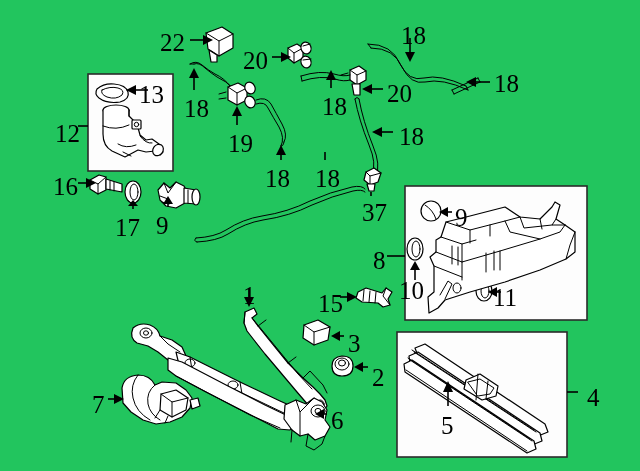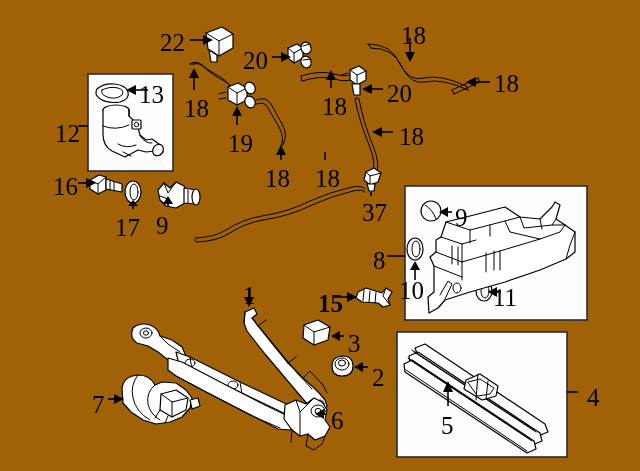--- a/index.html
+++ b/index.html
@@ -4,21 +4,21 @@
 <style>
   html, body {
     margin: 0;
     padding: 0;
     background: #ffffff;
   }
   #diagram-root {
     position: relative;
     width: 640px;
     height: 471px;
-    background: #a16207;
+    background: #22c55e;
     font-family: "Liberation Serif", serif;
     overflow: hidden;
   }
   #diagram-svg {
     position: absolute;
     left: 0;
     top: 0;
     width: 640px;
     height: 471px;
   }
@@ -459,21 +459,21 @@
   <div class="callout" style="left:315px; top:166px;">18</div>
   <div class="callout" style="left:53px;  top:174px;">16</div>
   <div class="callout" style="left:362px; top:200px;">37</div>
   <div class="callout" style="left:455px; top:205px;">9</div>
   <div class="callout" style="left:156px; top:213px;">9</div>
   <div class="callout" style="left:115px; top:215px;">17</div>
   <div class="callout" style="left:373px; top:248px;">8</div>
   <div class="callout" style="left:399px; top:278px;">10</div>
   <div class="callout" style="left:493px; top:285px;">11</div>
   <div class="callout" style="left:243px; top:283px;">1</div>
-  <div class="callout" style="left:318px; top:291px;font-weight:bold;">15</div>
+  <div class="callout" style="left:318px; top:291px;">15</div>
   <div class="callout" style="left:348px; top:331px;">3</div>
   <div class="callout" style="left:372px; top:365px;">2</div>
   <div class="callout" style="left:587px; top:385px;">4</div>
   <div class="callout" style="left:92px;  top:392px;">7</div>
   <div class="callout" style="left:331px; top:408px;">6</div>
   <div class="callout" style="left:441px; top:413px;">5</div>
 
 </div>
 
 </body></html>

